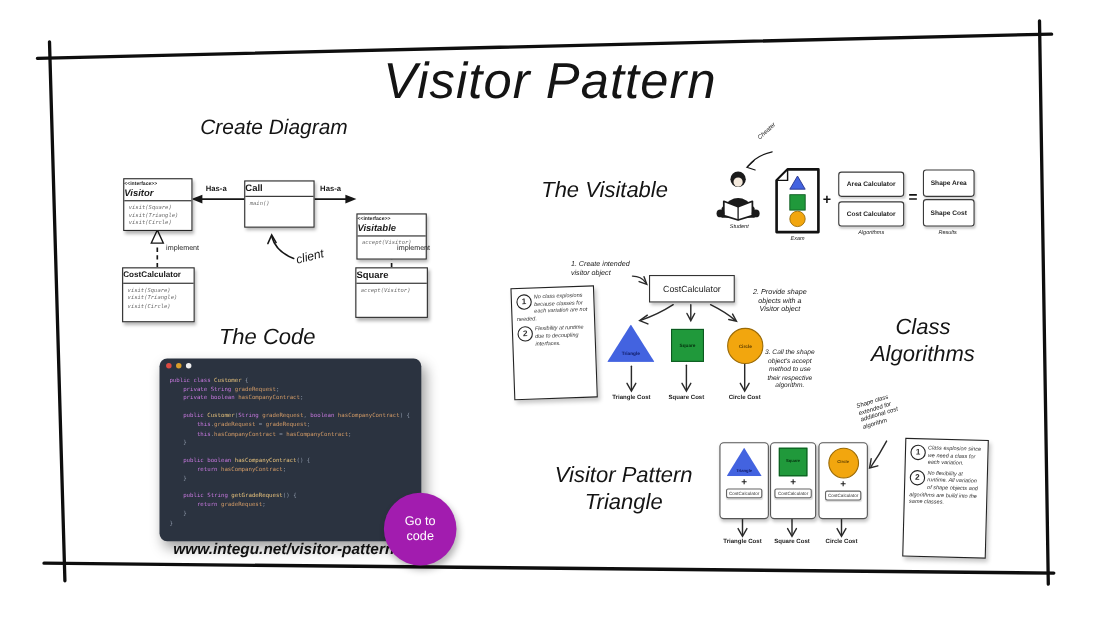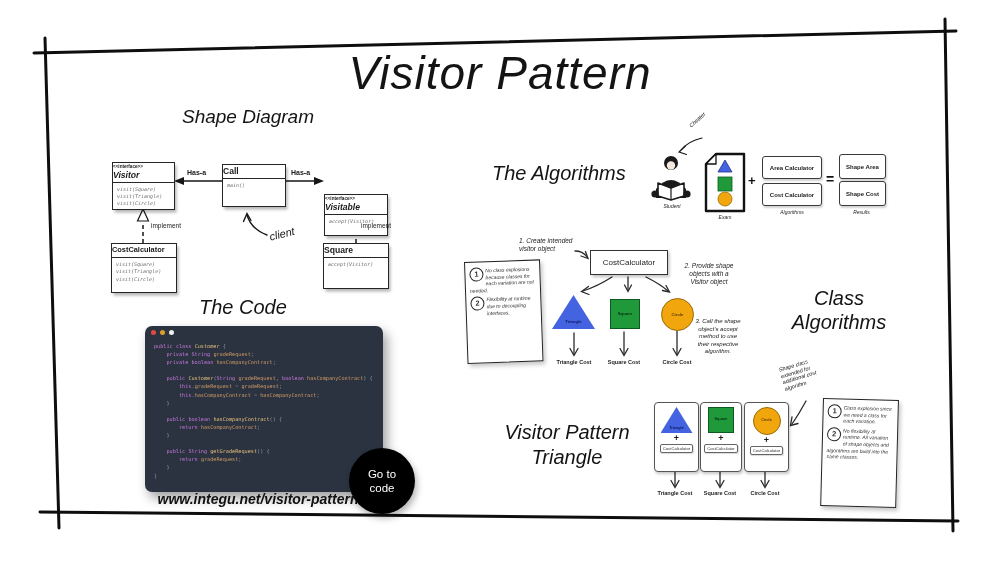--- a/index.html
+++ b/index.html
@@ -59,21 +59,21 @@
   .dot.r{background:#dd4a41;}.dot.y{background:#d99e2b;}.dot.w{background:#efefef;}
   .codewin pre{margin:0;padding:3px 0 0 9px;font-family:"DejaVu Sans Mono",monospace;
                font-size:5.2px;line-height:8.1px;color:#8b95a5;}
   .codewin .k{color:#c678dd;}
   .codewin .f{color:#e5c07b;}
   .codewin .v{color:#d19a66;}
   
   .url{position:absolute;left:148px;top:491px;width:220px;text-align:center;font-size:14px;
        font-weight:bold;font-style:italic;color:#111;}
   .gobtn{position:absolute;left:349px;top:448px;width:66px;height:66px;border-radius:50%;
-         background:#000000;color:#fff;display:flex;flex-direction:column;align-items:center;
+         background:#a21caf;color:#fff;display:flex;flex-direction:column;align-items:center;
          justify-content:center;font-size:11.5px;line-height:14px;cursor:pointer;
          box-shadow:2px 4px 7px rgba(0,0,0,.3);}
   .rot{transform-origin:left top;}
   svg.overlay{position:absolute;left:0;top:0;}
 </style>
 </head>
 <body>
 
 <svg class="overlay" width="1000" height="563" viewBox="0 0 1000 563">
   <g stroke="#0e0e0e" stroke-width="3" stroke-linecap="round">
@@ -146,23 +146,23 @@
     <path d="M765,470 L765,486"></path>
     <path d="M761,480.5 L765,487.5 L769,480.5"></path>
     <path d="M806,401 Q799,414 792,424"></path>
     <path d="M792,417 L790.5,425.5 L798,423.5"></path>
   </g>
 
   <polygon points="342,452 368,448 360,471" fill="#e8521c"></polygon>
 </svg>
 
 <div class="abs hand main-title">Visitor Pattern</div>
-<div class="abs hand sec-label" style="left:182px;top:106px;">Shape Diagram</div>
+<div class="abs hand sec-label" style="left:182px;top:106px;">Create Diagram</div>
 <div class="abs hand sec-label" style="left:199px;top:296px;font-size:20px;">The Code</div>
-<div class="abs hand" style="left:492px;top:162px;font-size:20px;">The Algorithms</div>
+<div class="abs hand" style="left:492px;top:162px;font-size:20px;">The Visitable</div>
 <div class="abs hand" style="left:778px;top:286px;width:122px;text-align:center;font-size:20px;line-height:24px;">
   <span>Class</span><br>
   <span>Algorithms</span>
 </div>
 <div class="abs hand" style="left:494px;top:420px;width:146px;text-align:center;font-size:20px;line-height:25px;">
   <span>Visitor Pattern</span><br>
   <span>Triangle</span>
 </div>
 
 <div class="uml" style="left:112px;top:162px;width:61px;height:46px;">

